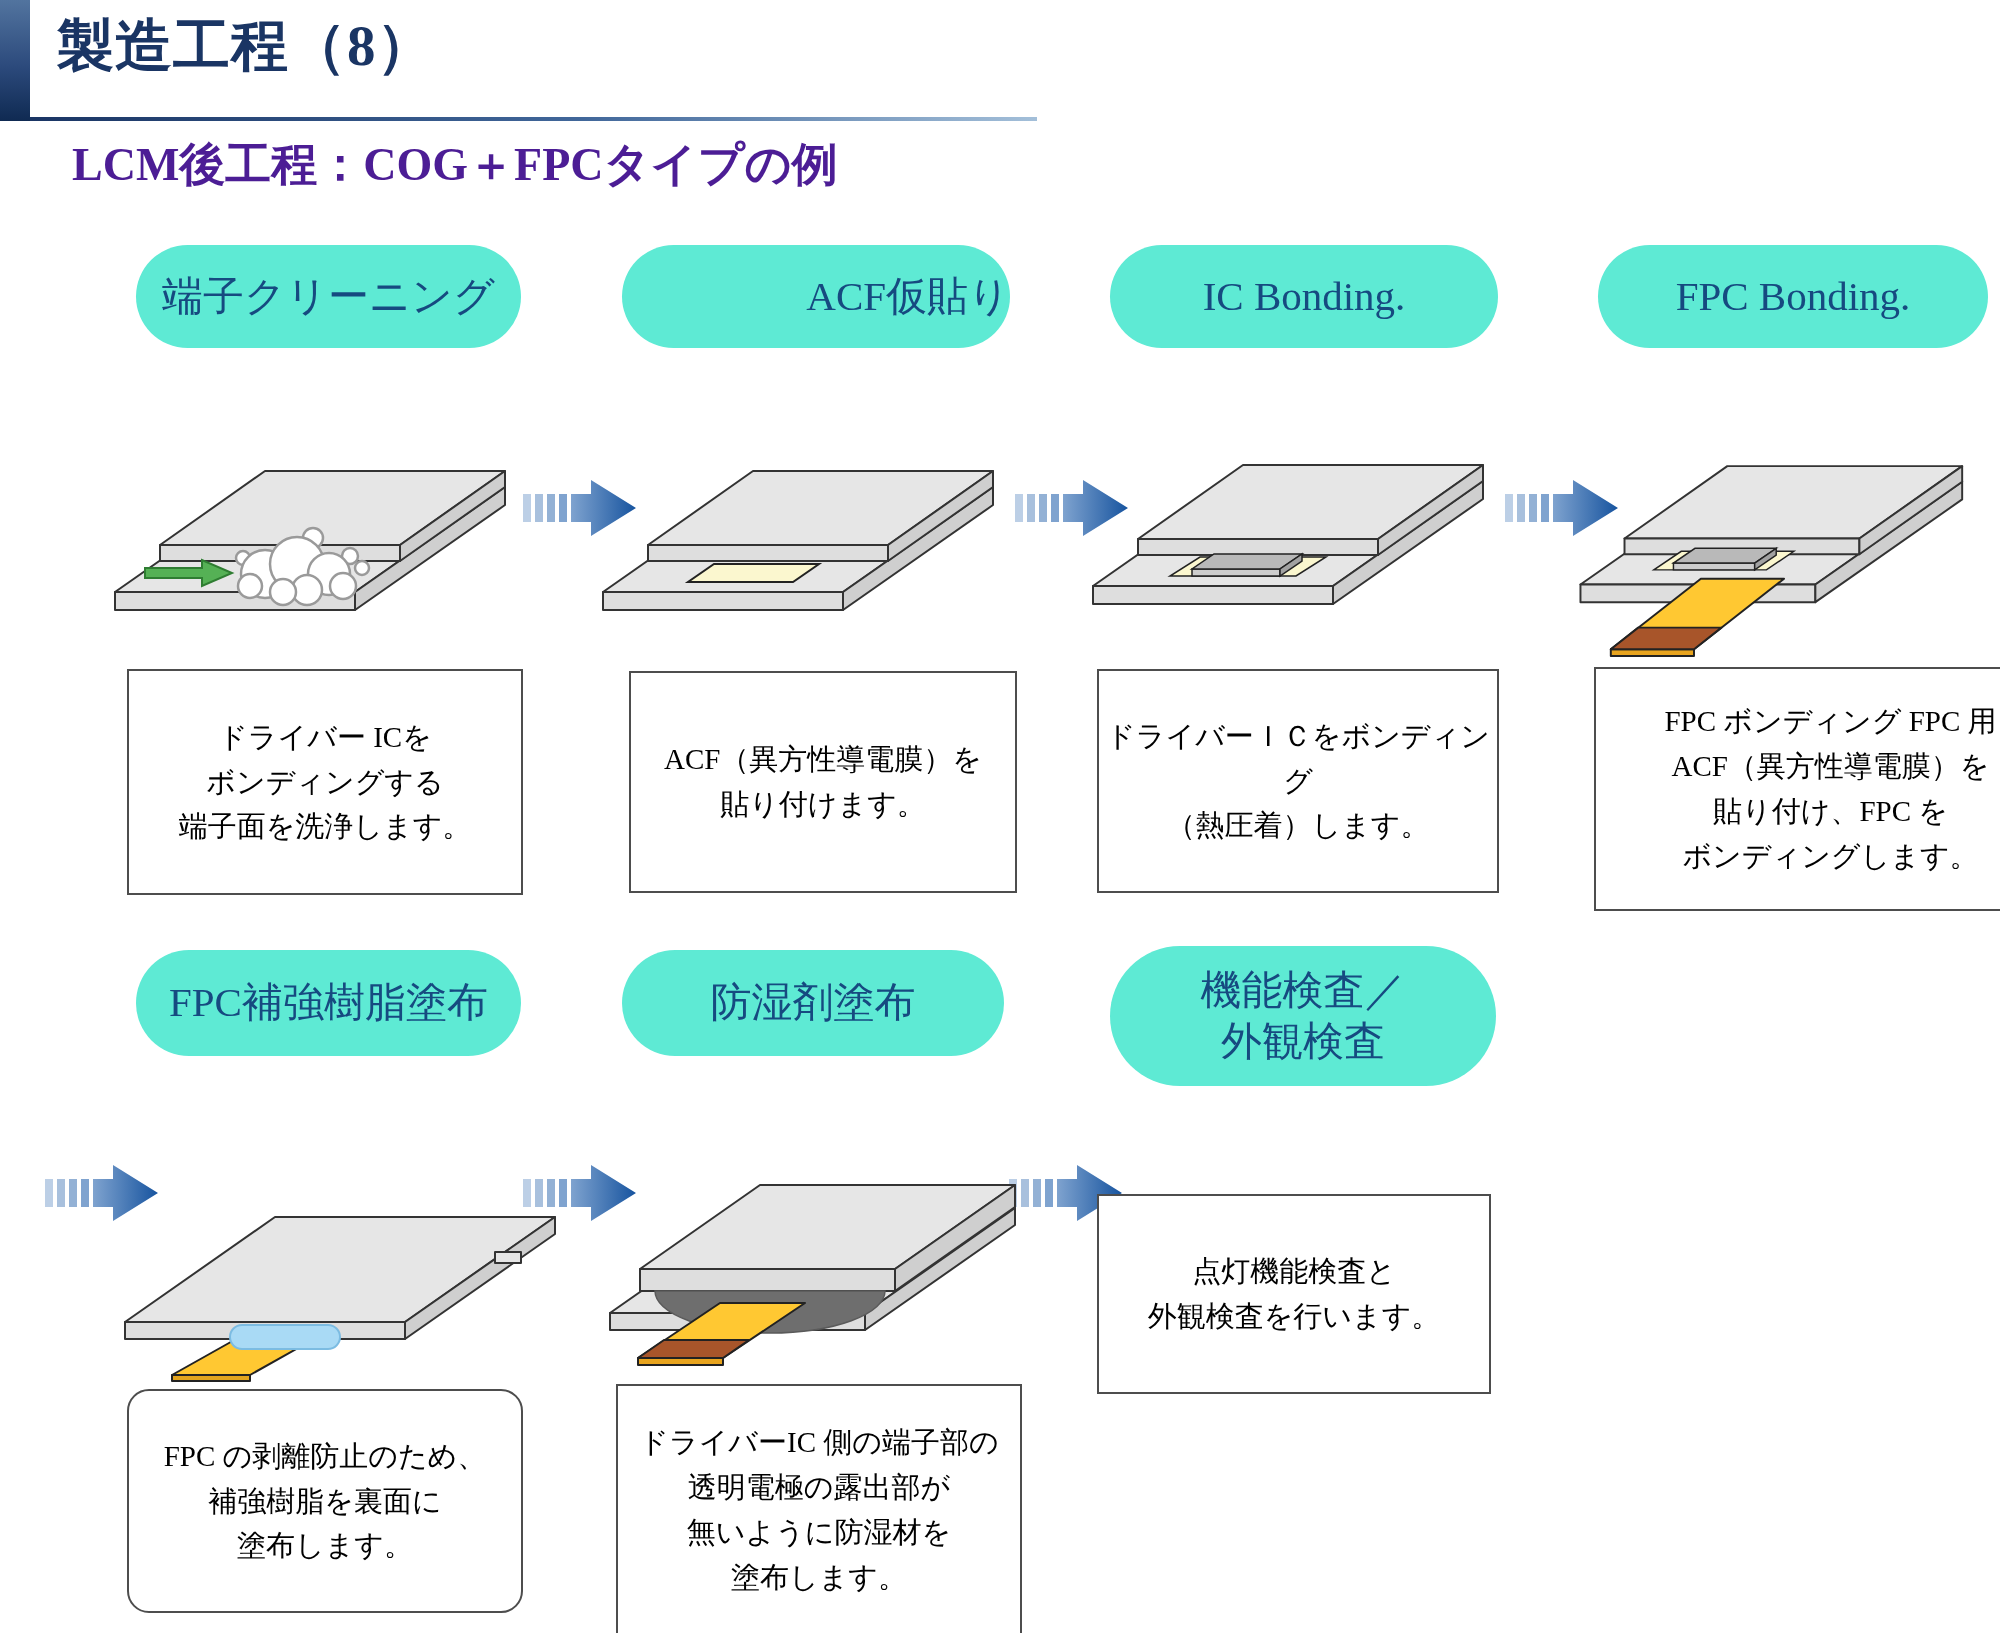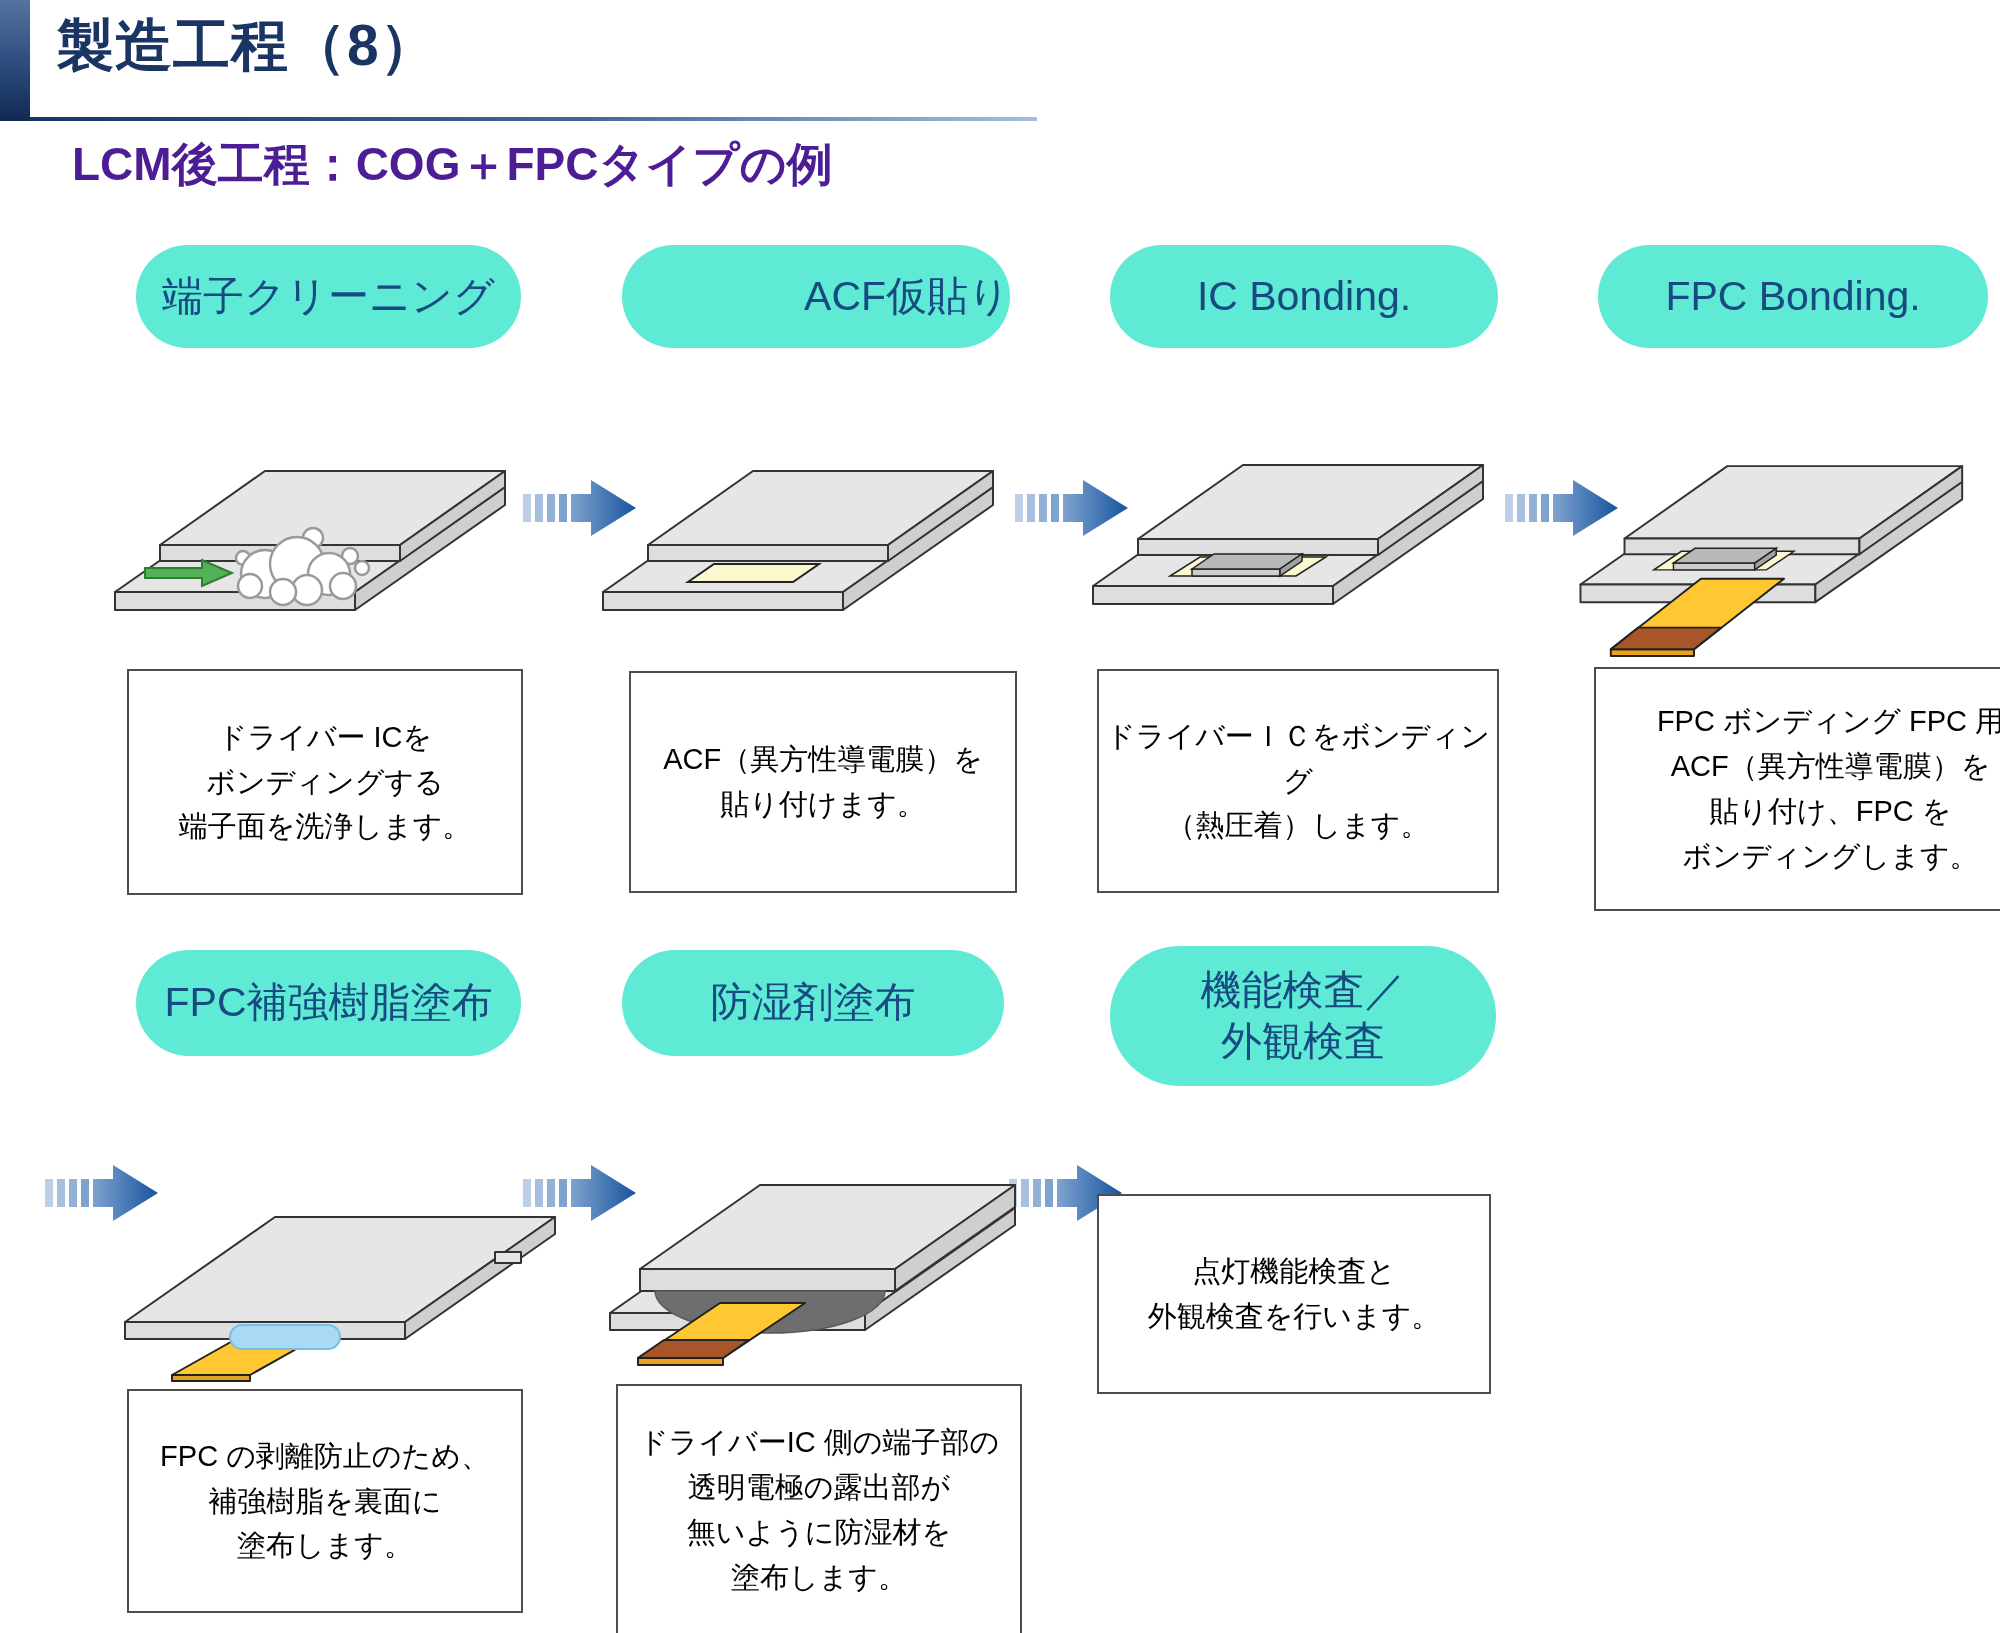--- a/index.html
+++ b/index.html
@@ -1,18 +1,18 @@
 <!DOCTYPE html>
 <html><head>
 <meta charset="utf-8">
 <style>
   html,body{margin:0;padding:0;background:#ffffff;}
   .slide{
     position:relative;width:2000px;height:1633px;background:#ffffff;
-    font-family:Liberation Sans, sans-serif;overflow:hidden;
+    font-family:Liberation Serif, serif;overflow:hidden;
   }
   .abs{position:absolute;}
   .sidebar-bar{left:0;top:0;width:30px;height:121px;
     background:linear-gradient(180deg,#52749f 0%,#2c4a7c 55%,#0f2a52 100%);}
   .page-title{left:57px;top:8px;font-size:57px;font-weight:bold;color:#1a3564;letter-spacing:1px;white-space:nowrap;}
   .title-rule{left:30px;top:117px;width:1007px;height:4px;
     background:linear-gradient(90deg,#1a3564 0%,#41679a 55%,#a3bfd9 100%);}
   .subtitle{left:72px;top:134px;font-size:46px;font-weight:bold;color:#4c1d95;white-space:nowrap;}
   .pill{
     background:#5eead4;border-radius:70px;display:flex;align-items:center;justify-content:center;
@@ -232,21 +232,21 @@
       <path d="M310,191 L310,213 L430,129 L430,107 Z" fill="#cfcfcf"></path>
     </g>
     <path d="M70,213 A115,42 0 0 0 300,213 Z" fill="#6e6e6e" stroke="#5a5a5a" stroke-width="1.5"></path>
     <g stroke="#222" stroke-width="2" stroke-linejoin="round">
       <path d="M135,225 L220,225 L138,280 L53,280 Z" fill="#ffc832"></path>
       <path d="M53,280 L138,280 L138,287 L53,287 Z" fill="#e8a41e"></path>
       <path d="M79,262 L164,262 L138,280 L53,280 Z" fill="#a8552a"></path>
     </g>
   </svg>
 
-  <div class="abs desc-box" style="left:127px;top:1389px;width:392px;height:220px;">
+  <div class="abs desc-box" style="left:127px;top:1389px;width:392px;height:220px;border-radius:22px;">
     <span>FPC の剥離防止のため、
 補強樹脂を裏面に
 塗布します。</span>
   </div>
   <div class="abs desc-box" style="left:616px;top:1384px;width:402px;height:248px;">
     <span>ドライバーIC 側の端子部の
 透明電極の露出部が
 無いように防湿材を
 塗布します。</span>
   </div>

